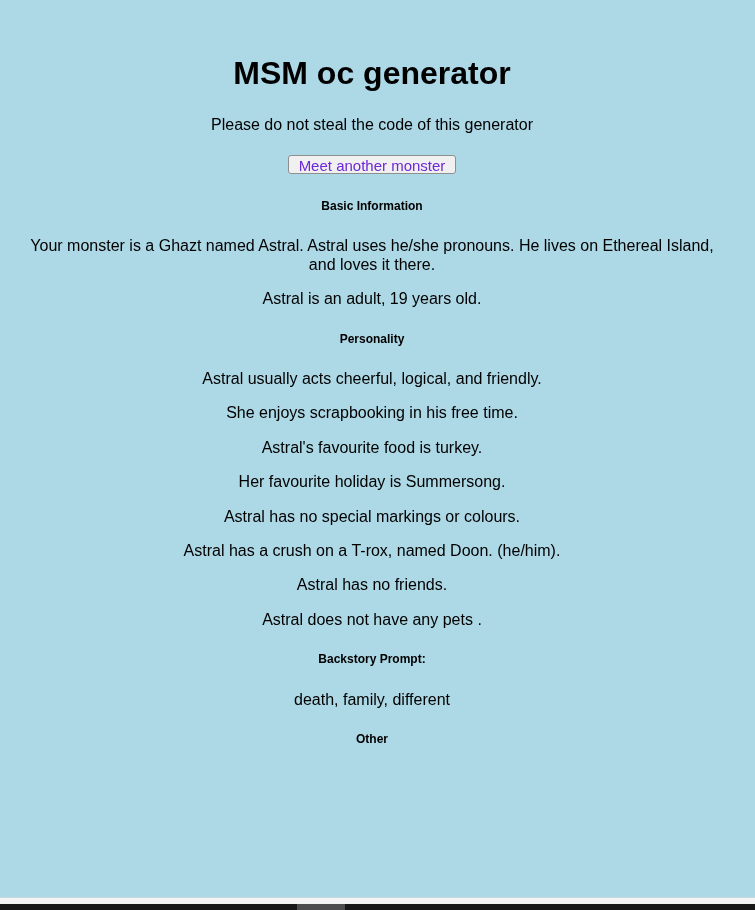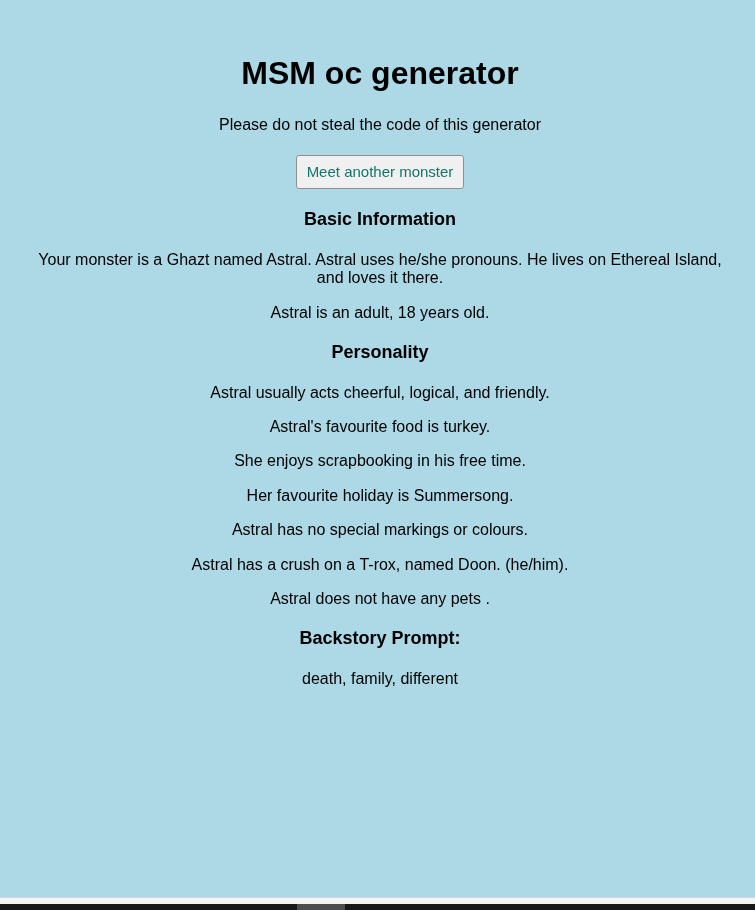--- a/index.html
+++ b/index.html
@@ -11,21 +11,20 @@
     font-family: "Liberation Sans", sans-serif;
     background: #ffffff;
   }
   .page {
     box-sizing: border-box;
     width: 755px;
     height: 897px;
     background: #ADD8E6;
     padding-top: 55px;
     overflow: hidden;
-    padding-left: 8px;
   }
   .content {
     width: 694px;
     margin-left: 25px;
     text-align: center;
     color: #000000;
     font-size: 16px;
     line-height: 18.4px;
   }
   h1.title {
@@ -36,31 +35,31 @@
   }
   p.subtitle {
     margin: 24px 0 0 0;
   }
   .btn-row {
     margin: 21px 0 0 0;
   }
   button.meet-btn {
     font-family: "Liberation Sans", sans-serif;
     font-size: 15px;
-    color: #0f766e;
+    color: #6d28d9;
     background: #f0f0f0;
     border: 1px solid #8f8f8f;
     border-radius: 3px;
     padding: 1px 10px;
-    height: 34px;
+    height: 19px;
     line-height: 18px;
     cursor: pointer;
   }
   h3.section-heading {
-    font-size: 18px;
+    font-size: 12px;
     line-height: 21.5px;
     font-weight: bold;
     margin: 20px 0;
   }
   p.body-text {
     margin: 16px 0;
   }
   .bottom-strip {
     box-sizing: border-box;
     width: 755px;
@@ -92,36 +91,38 @@
     <h1 class="title">MSM oc generator</h1>
 
     <p class="subtitle">Please do not steal the code of this generator</p>
 
     <div class="btn-row">
       <button class="meet-btn">Meet another monster</button>
     </div>
 
     <h3 class="section-heading">Basic Information</h3>
     <p class="body-text">Your monster is a Ghazt named Astral. Astral uses he/she pronouns. He lives on Ethereal Island, and loves it there.</p>
-    <p class="body-text">Astral is an adult, 18 years old.</p>
+    <p class="body-text">Astral is an adult, 19 years old.</p>
 
     <h3 class="section-heading">Personality</h3>
     <p class="body-text">Astral usually acts cheerful, logical, and friendly.</p>
+    <p class="body-text">She enjoys scrapbooking in his free time.</p>
     <p class="body-text">Astral's favourite food is turkey.</p>
-    <p class="body-text">She enjoys scrapbooking in his free time.</p>
     <p class="body-text">Her favourite holiday is Summersong.</p>
 
     <p class="body-text">Astral has no special markings or colours.</p>
 
     <p class="body-text">Astral has a crush on a T-rox, named Doon. (he/him).</p>
+    <p class="body-text">Astral has no friends.</p>
     <p class="body-text">Astral does not have any pets .</p>
 
     <h3 class="section-heading">Backstory Prompt:</h3>
     <p class="body-text">death, family, different</p>
 
+    <h3 class="section-heading">Other</h3>
 
   </div>
 </div>
 
 <div class="bottom-strip"></div>
 
 <div class="bottom-scrollbar">
   <div class="scrollbar-thumb"></div>
 </div>
 

